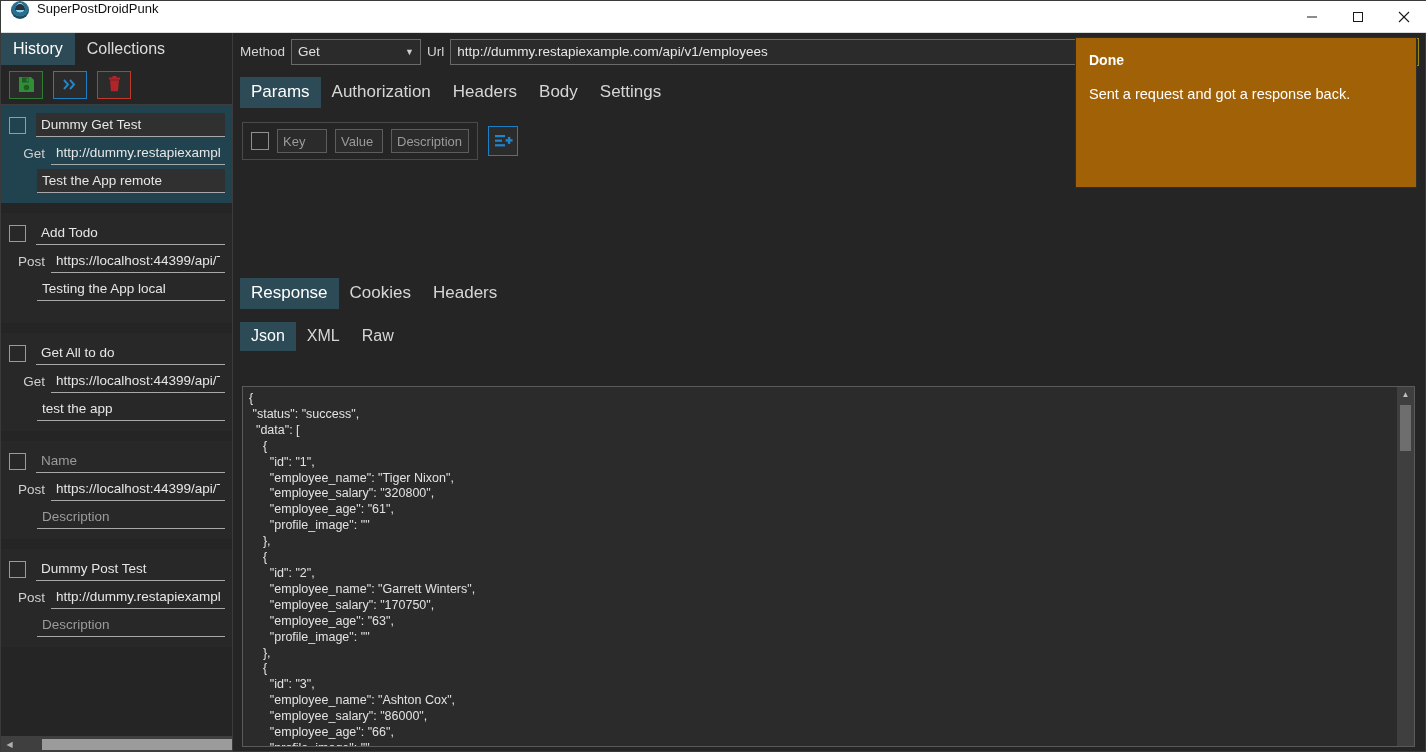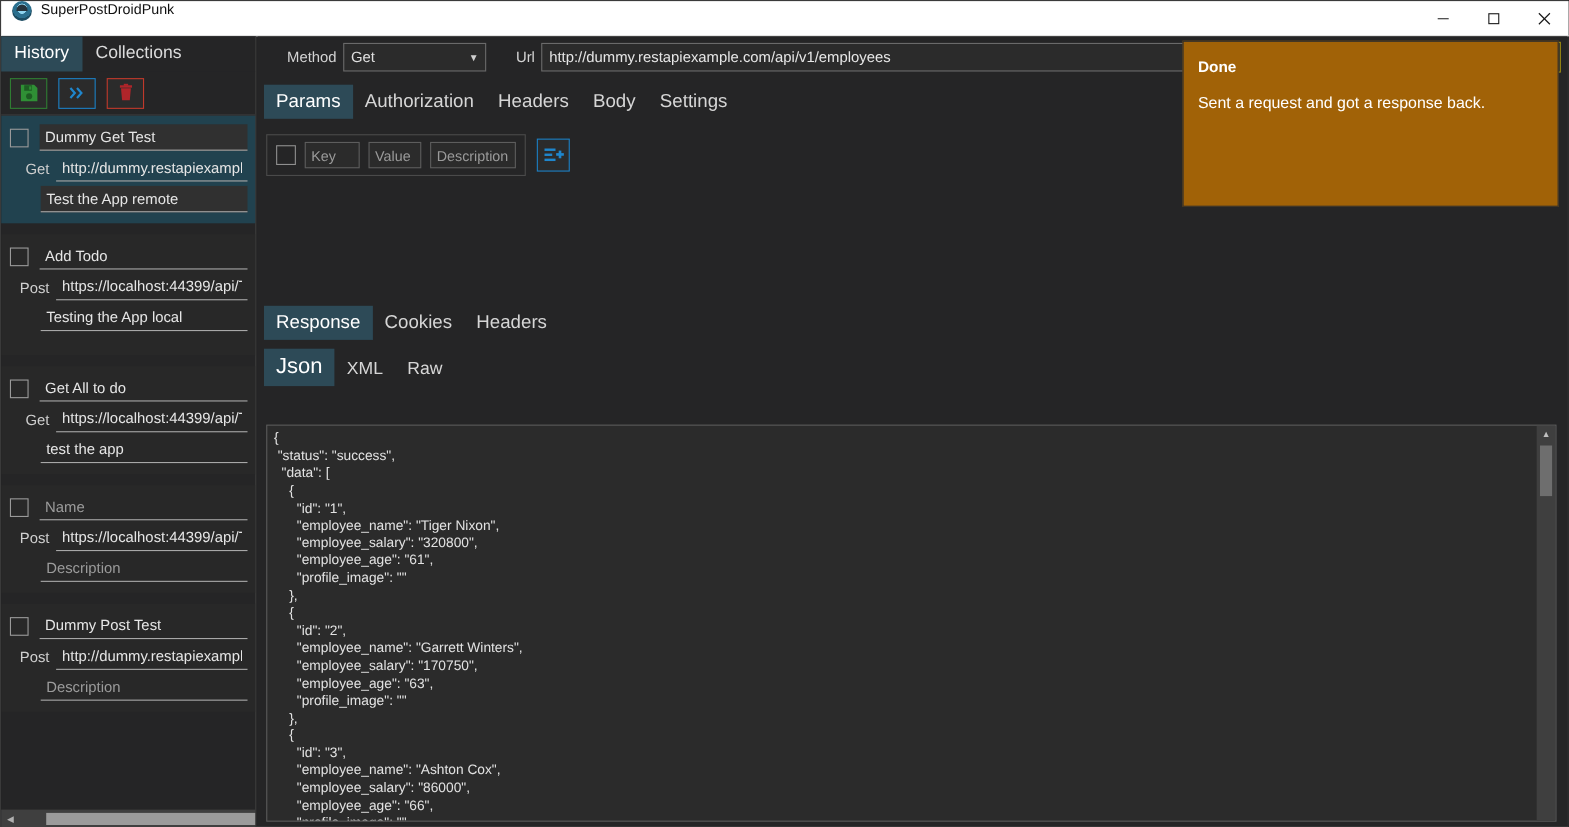--- a/index.html
+++ b/index.html
@@ -91,21 +91,21 @@
   }
   .hsc-arrow { width: 17px; height: 17px; display: flex; align-items: center; justify-content: center;
     color: #b0b0b0; font-size: 8px; }
   .hsc-track { flex: 1; height: 11px; position: relative; }
   .hsc-thumb { position: absolute; left: 24px; width: 390px; height: 11px; background: #9b9b9b; }
 
   
   .main { position: absolute; left: 233px; top: 32px; right: 0; bottom: 0; background: #252526; }
 
   .req-bar { display: flex; align-items: center; height: 32px; padding: 5px 6px 0 6px; gap: 6px; }
-  .lbl { font-size: 13.5px; color: #d4d4d4; margin-left: 21px; }
+  .lbl { font-size: 13.5px; color: #d4d4d4; }
   .method-select {
     width: 130px; height: 26px; background: #2b2b2b; border: 1px solid #6a6a6a;
     color: #e0e0e0; font-size: 13.5px; padding: 0 6px;
     font-family: "Liberation Sans", sans-serif;
     position: relative; display: flex; align-items: center;
   }
   .method-caret { margin-left: auto; font-size: 9px; color: #cfcfcf; }
   .url-input {
     flex: 1; height: 26px; background: #2b2b2b; border: 1px solid #6a6a6a;
     color: #e6e6e6; font-size: 13.5px; padding: 0 6px; outline: none;
@@ -367,21 +367,21 @@
     </div>
 
     <div class="resp-section">
       <div class="tabs-row resp-tabs" style="margin-top:0">
         <div class="tab active">Response</div>
         <div class="tab">Cookies</div>
         <div class="tab">Headers</div>
       </div>
 
       <div class="tabs-row resp-tabs" style="margin-top:6px">
-        <div class="tab active" style="font-size:20px">Json</div>
+        <div class="tab active" style="font-size:16px">Json</div>
         <div class="tab" style="font-size:16px">XML</div>
         <div class="tab" style="font-size:16px">Raw</div>
       </div>
 
       <div class="json-box">
         <div class="json-text">{
  "status": "success",
   "data": [
     {
       "id": "1",

